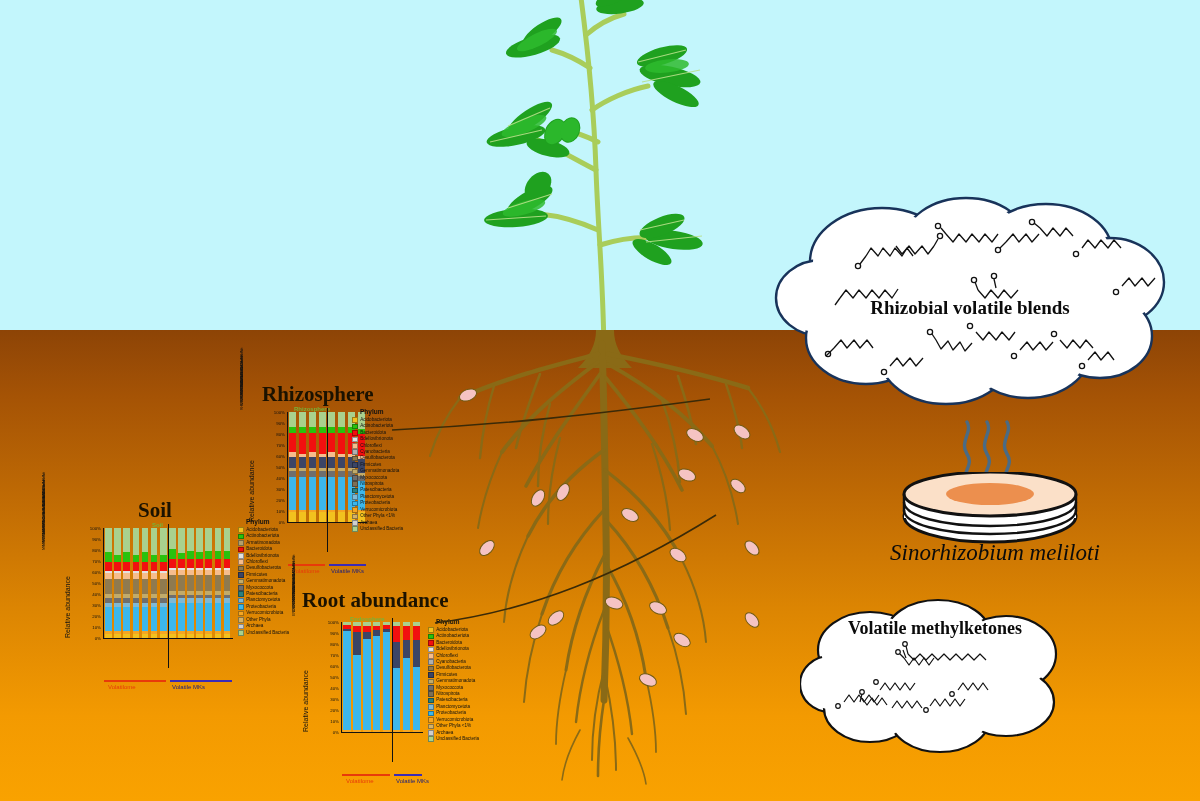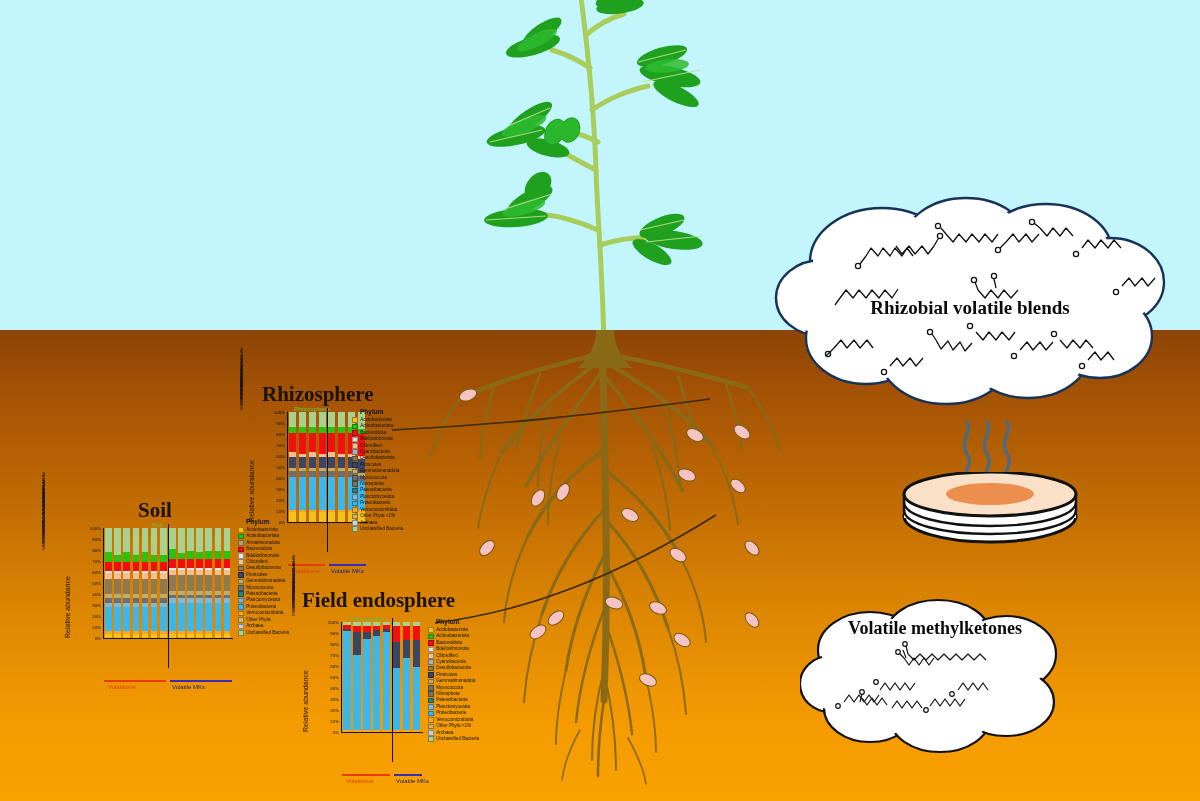--- a/index.html
+++ b/index.html
@@ -267,20 +267,21 @@
   <svg class="abs" style="left:900px;top:472px;" width="180" height="76" viewBox="0 0 180 76">
     <ellipse cx="90" cy="44" rx="86" ry="26" fill="#ffffff" stroke="#111" stroke-width="3"></ellipse>
     <rect x="4" y="22" width="172" height="24" fill="#ffffff"></rect>
     <ellipse cx="90" cy="22" rx="86" ry="22" fill="#fbe0c8" stroke="#111" stroke-width="3"></ellipse>
     <ellipse cx="90" cy="22" rx="44" ry="11" fill="#ec8f4e"></ellipse>
     <path d="M4 30 C4 44 42 54 90 54 C138 54 176 44 176 30" fill="none" stroke="#111" stroke-width="2.4"></path>
     <path d="M4 38 C4 52 42 62 90 62 C138 62 176 52 176 38" fill="none" stroke="#111" stroke-width="2.4"></path>
     <path d="M4 22 L4 40 M176 22 L176 40" stroke="#111" stroke-width="2.4" fill="none"></path>
   </svg>
 
+  <div class="speciestext" style="left:890px;top:540px;font-size:23px;">Sinorhizobium meliloti</div>
 
   <svg class="abs" style="left:800px;top:598px;" width="270" height="160" viewBox="0 0 270 160">
     <g fill="#ffffff" stroke="#111" stroke-width="2.2">
       <ellipse cx="70" cy="52" rx="52" ry="38"></ellipse>
       <ellipse cx="138" cy="36" rx="52" ry="34"></ellipse>
       <ellipse cx="206" cy="56" rx="50" ry="38"></ellipse>
       <ellipse cx="30" cy="86" rx="30" ry="28"></ellipse>
       <ellipse cx="70" cy="110" rx="46" ry="34"></ellipse>
       <ellipse cx="140" cy="120" rx="50" ry="34"></ellipse>
       <ellipse cx="206" cy="104" rx="48" ry="34"></ellipse>
@@ -826,21 +827,21 @@
             <span class="lswatch" style="width: 3.6px; height: 3.6px; margin-right: 2.6px; background: rgb(207, 207, 207);"></span>
             <span class="ltext" style="font-size: 4.6px; line-height: 6.4px;">Archaea</span>
           </div>
           <div class="lrow">
             <span class="lswatch" style="width: 3.6px; height: 3.6px; margin-right: 2.6px; background: rgb(169, 209, 142);"></span>
             <span class="ltext" style="font-size: 4.6px; line-height: 6.4px;">Unclassified Bacteria</span>
           </div>
         </div>
       </div>
       <div class="panel" style="left: 292px; top: 588px;">
-        <div class="ptitle" style="left: 10px; top: 0px; font-size: 21px;">Field endosphere</div>
+        <div class="ptitle" style="left: 10px; top: 0px; font-size: 21px;">Root abundance</div>
         <div class="subtitle" style="left: 58px; top: 28px;">Endosphere</div>
         <div class="ylab" style="left: 10px; top: 144px; font-size: 7px;">Relative abundance</div>
         <div class="ytick" style="font-size: 4.4px; width: 18px; left: 29px; top: 34px;">100%</div>
         <div class="ytick" style="font-size: 4.4px; width: 18px; left: 29px; top: 45px;">90%</div>
         <div class="ytick" style="font-size: 4.4px; width: 18px; left: 29px; top: 56px;">80%</div>
         <div class="ytick" style="font-size: 4.4px; width: 18px; left: 29px; top: 67px;">70%</div>
         <div class="ytick" style="font-size: 4.4px; width: 18px; left: 29px; top: 78px;">60%</div>
         <div class="ytick" style="font-size: 4.4px; width: 18px; left: 29px; top: 89px;">50%</div>
         <div class="ytick" style="font-size: 4.4px; width: 18px; left: 29px; top: 100px;">40%</div>
         <div class="ytick" style="font-size: 4.4px; width: 18px; left: 29px; top: 111px;">30%</div>

